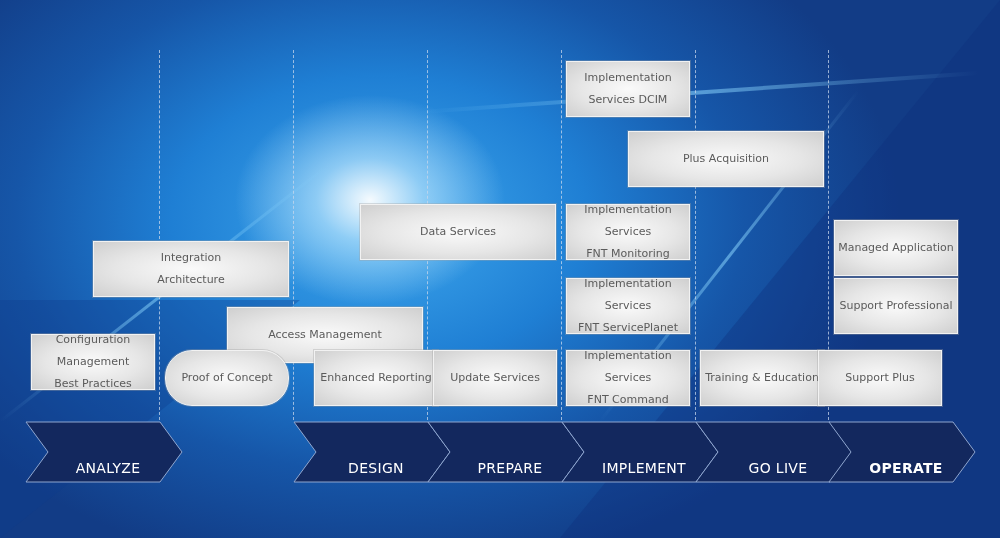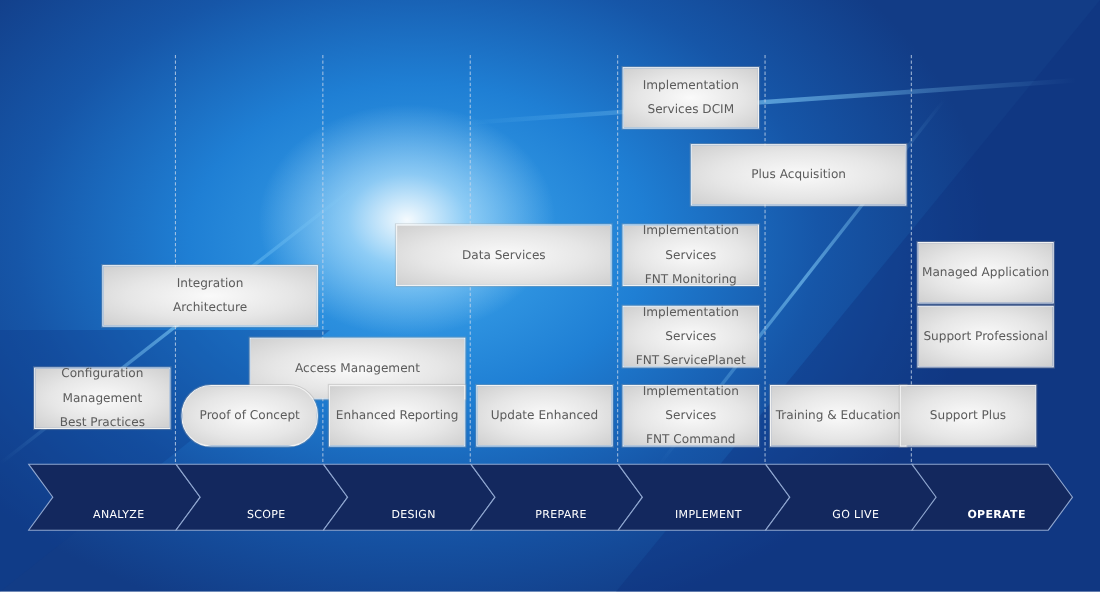--- a/index.html
+++ b/index.html
@@ -12,21 +12,21 @@
   .streak{position:absolute;background:linear-gradient(90deg,rgba(120,200,255,0),rgba(140,215,255,0.55),rgba(120,200,255,0));transform-origin:left center;}
   .shard{position:absolute;opacity:.35;}
   .vline{position:absolute;top:50px;height:370px;border-left:1px dashed rgba(200,215,235,0.75);}
   .box{position:absolute;display:flex;align-items:center;justify-content:center;text-align:center;
     background:radial-gradient(ellipse at 50% 50%, #fafafa 0%, #e6e6e6 55%, #cfcfcf 100%);
     border:1px solid #f2f2f2;box-shadow:0 0 0 1px rgba(160,160,160,.35);
     color:#5b5b5b;font-size:11px;line-height:22px;white-space:pre-line;}
   .phase{position:absolute;top:421px;height:62px;}
   .phase svg{position:absolute;left:0;top:0;}
   .phase span{position:absolute;left:0;right:0;top:0;bottom:0;display:flex;align-items:center;justify-content:center;
-    color:#fff;font-size:10px;letter-spacing:.3px;margin-top:32px;}
+    color:#fff;font-size:14px;letter-spacing:.3px;margin-top:32px;}
   .phase.bold span{font-weight:bold;}
 </style>
 </head>
 <body>
 
 <div id="stage">
 
   <div class="shard" style="left:560px;top:0;width:0;height:0;border-left:440px solid transparent;border-bottom:538px solid #0d2f7a;"></div>
   <div class="shard" style="left:0;top:300px;width:0;height:0;border-right:300px solid transparent;border-top:238px solid #0e3d8c;"></div>
   <div class="streak" style="left:420px;top:110px;width:560px;height:4px;transform:rotate(-4deg);"></div>
@@ -56,39 +56,33 @@
   <div class="box" style="left:227px;top:278px;width:194px;height:54px;margin-top:29px;">Access Management</div>
   <div class="box" style="left:566px;top:278px;width:122px;height:54px;">Implementation
 Services
 FNT ServicePlanet</div>
   <div class="box" style="left:834px;top:278px;width:122px;height:54px;">Support Professional</div>
 
   <div class="box" style="left:31px;top:334px;width:122px;height:54px;">Configuration
 Management
 Best Practices</div>
   <div class="box" style="left:165px;top:350px;width:122px;height:54px;border-radius:27px;">Proof of Concept</div>
-  <div class="box" style="left:299px;top:350px;width:122px;height:54px;">Enhanced Reporting</div>
-  <div class="box" style="left:433px;top:350px;width:122px;height:54px;">Update Enhanced</div>
+  <div class="box" style="left:314px;top:350px;width:122px;height:54px;">Enhanced Reporting</div>
+  <div class="box" style="left:433px;top:350px;width:122px;height:54px;">Update Services</div>
   <div class="box" style="left:566px;top:350px;width:122px;height:54px;">Implementation
 Services
 FNT Command</div>
   <div class="box" style="left:700px;top:350px;width:122px;height:54px;">Training &amp; Education</div>
   <div class="box" style="left:818px;top:350px;width:122px;height:54px;">Support Plus</div>
 
   <div class="phase" style="left:25px;width:158px;">
     <svg width="158" height="62">
         <polygon points="1,1 135,1 157,31 135,61 1,61 23,31" fill="#13285e" stroke="#8fa6cf" stroke-width="1"></polygon>
       </svg>
     <span style="padding-left:8px;">ANALYZE</span>
-  </div>
-  <div class="phase" style="left:159px;width:158px;">
-    <svg width="158" height="62">
-        <polygon points="1,1 135,1 157,31 135,61 1,61 23,31" fill="#13285e" stroke="#8fa6cf" stroke-width="1"></polygon>
-      </svg>
-    <span style="padding-left:8px;">SCOPE</span>
   </div>
   <div class="phase" style="left:293px;width:158px;">
     <svg width="158" height="62">
         <polygon points="1,1 135,1 157,31 135,61 1,61 23,31" fill="#13285e" stroke="#8fa6cf" stroke-width="1"></polygon>
       </svg>
     <span style="padding-left:8px;">DESIGN</span>
   </div>
   <div class="phase" style="left:427px;width:158px;">
     <svg width="158" height="62">
         <polygon points="1,1 135,1 157,31 135,61 1,61 23,31" fill="#13285e" stroke="#8fa6cf" stroke-width="1"></polygon>

